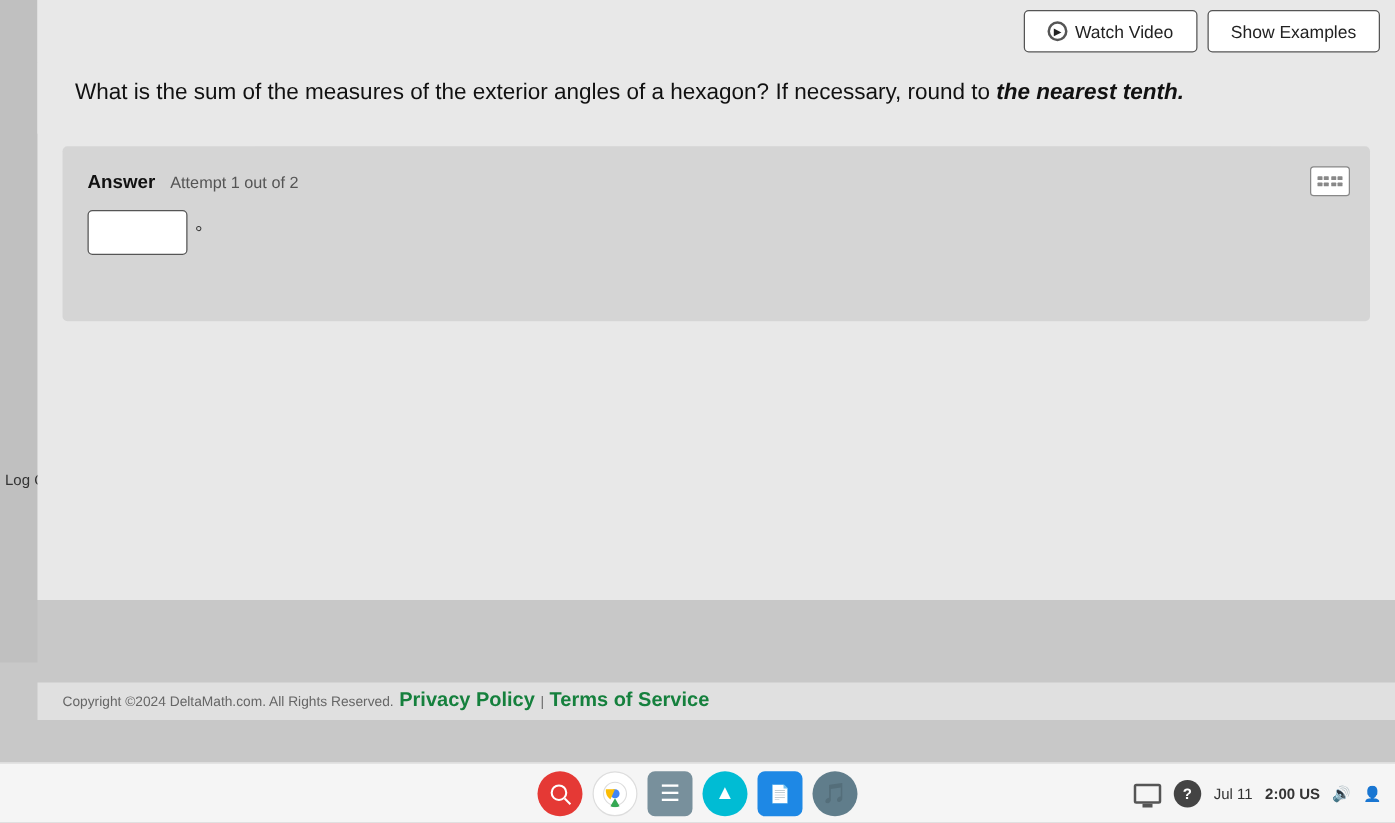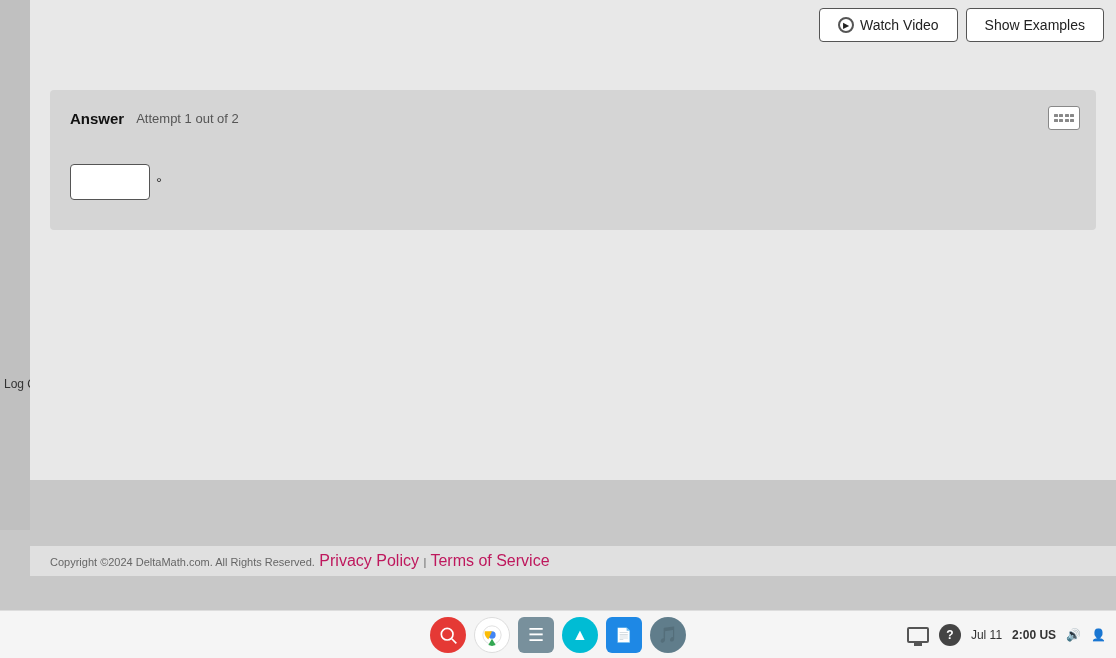--- a/index.html
+++ b/index.html
@@ -102,21 +102,21 @@
       padding: 20px 20px 30px 20px;
       border-radius: 4px;
       position: relative;
       min-height: 140px;
     }
 
     .answer-header {
       display: flex;
       align-items: center;
       gap: 12px;
-      margin-bottom: 37px;
+      margin-bottom: 14px;
     }
 
     .answer-label {
       font-size: 15px;
       font-weight: bold;
       color: #111;
     }
 
     .attempt-text {
       font-size: 13px;
@@ -193,22 +193,23 @@
       padding: 6px 20px;
       background: #e0e0e0;
     }
 
     .footer-text {
       font-size: 11px;
       color: #666;
     }
 
     .footer-link {
-      color: #be185d;
+      color: #15803d;
       text-decoration: none;
+      font-weight: bold;
     }
 
     
     .taskbar {
       position: absolute;
       bottom: 0;
       left: 0;
       right: 0;
       height: 48px;
       background: #f5f5f5;
@@ -347,20 +348,23 @@
     <button class="watch-video-btn">
       <span class="play-icon">▶</span>
       <span>Watch Video</span>
     </button>
     <button class="show-examples-btn">
       <span>Show Examples</span>
     </button>
   </div>
 
   <div class="question-section">
+    <div class="question-text">
+      <span>What is the sum of the measures of the exterior angles of a hexagon? If necessary, round to </span><em>the nearest tenth.</em>
+    </div>
   </div>
 
   <div class="answer-section">
 
     <div class="keyboard-icon">
       <div class="keyboard-icon-inner">
         <div class="key-dot"></div>
         <div class="key-dot"></div>
         <div class="key-dot"></div>
         <div class="key-dot"></div>

